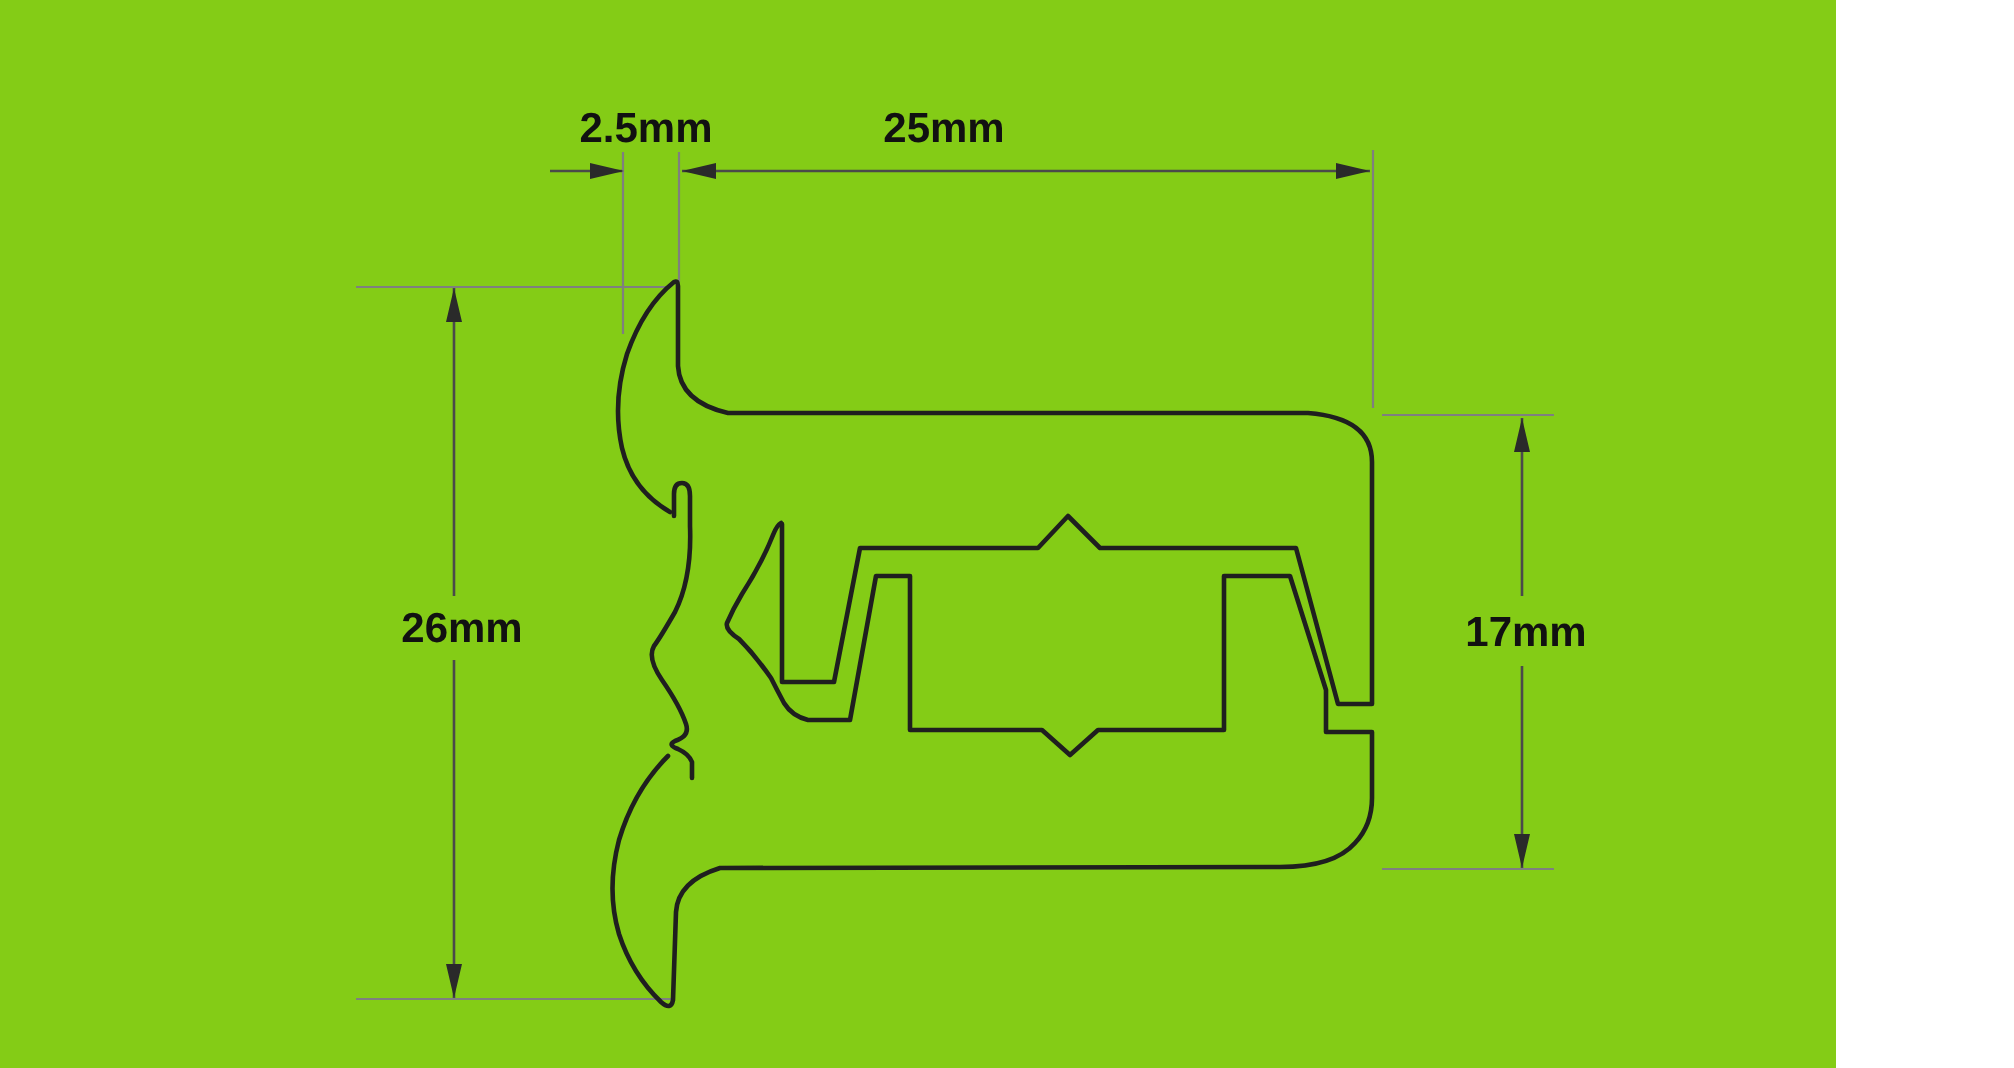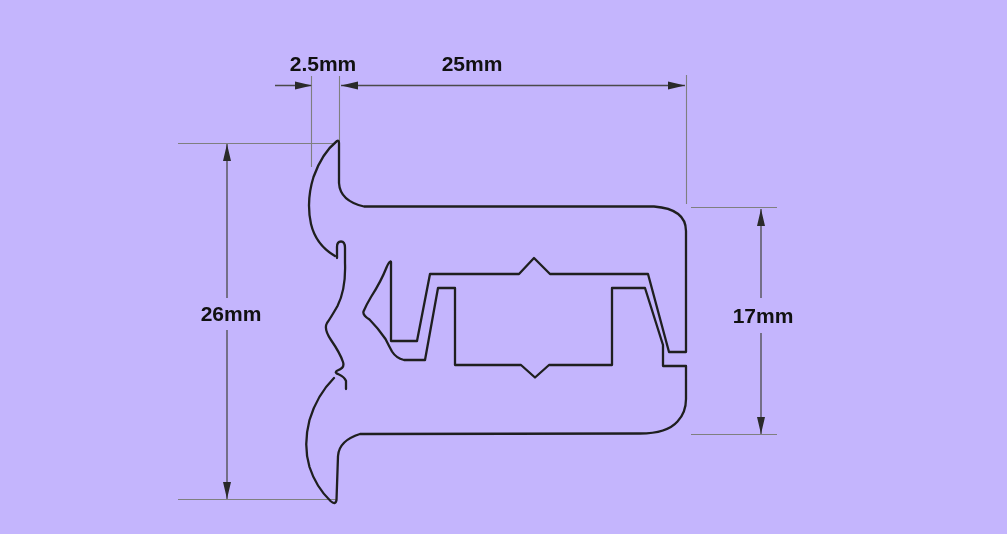--- a/index.html
+++ b/index.html
@@ -3,23 +3,23 @@
 <meta charset="utf-8">
 <style>
   html, body {
     margin: 0;
     padding: 0;
     background: #ffffff;
     font-family: "Liberation Sans", sans-serif;
   }
   .canvas {
     position: relative;
-    width: 1007px;
+    width: 918px;
     height: 534px;
-    background: #c4b5fd;
+    background: #84cc16;
     overflow: hidden;
   }
   svg { display: block; }
   .dim-label {
     font-family: "Liberation Sans", "DejaVu Sans", sans-serif;
     font-weight: bold;
     font-size: 21px;
   }
 </style>
 </head>

